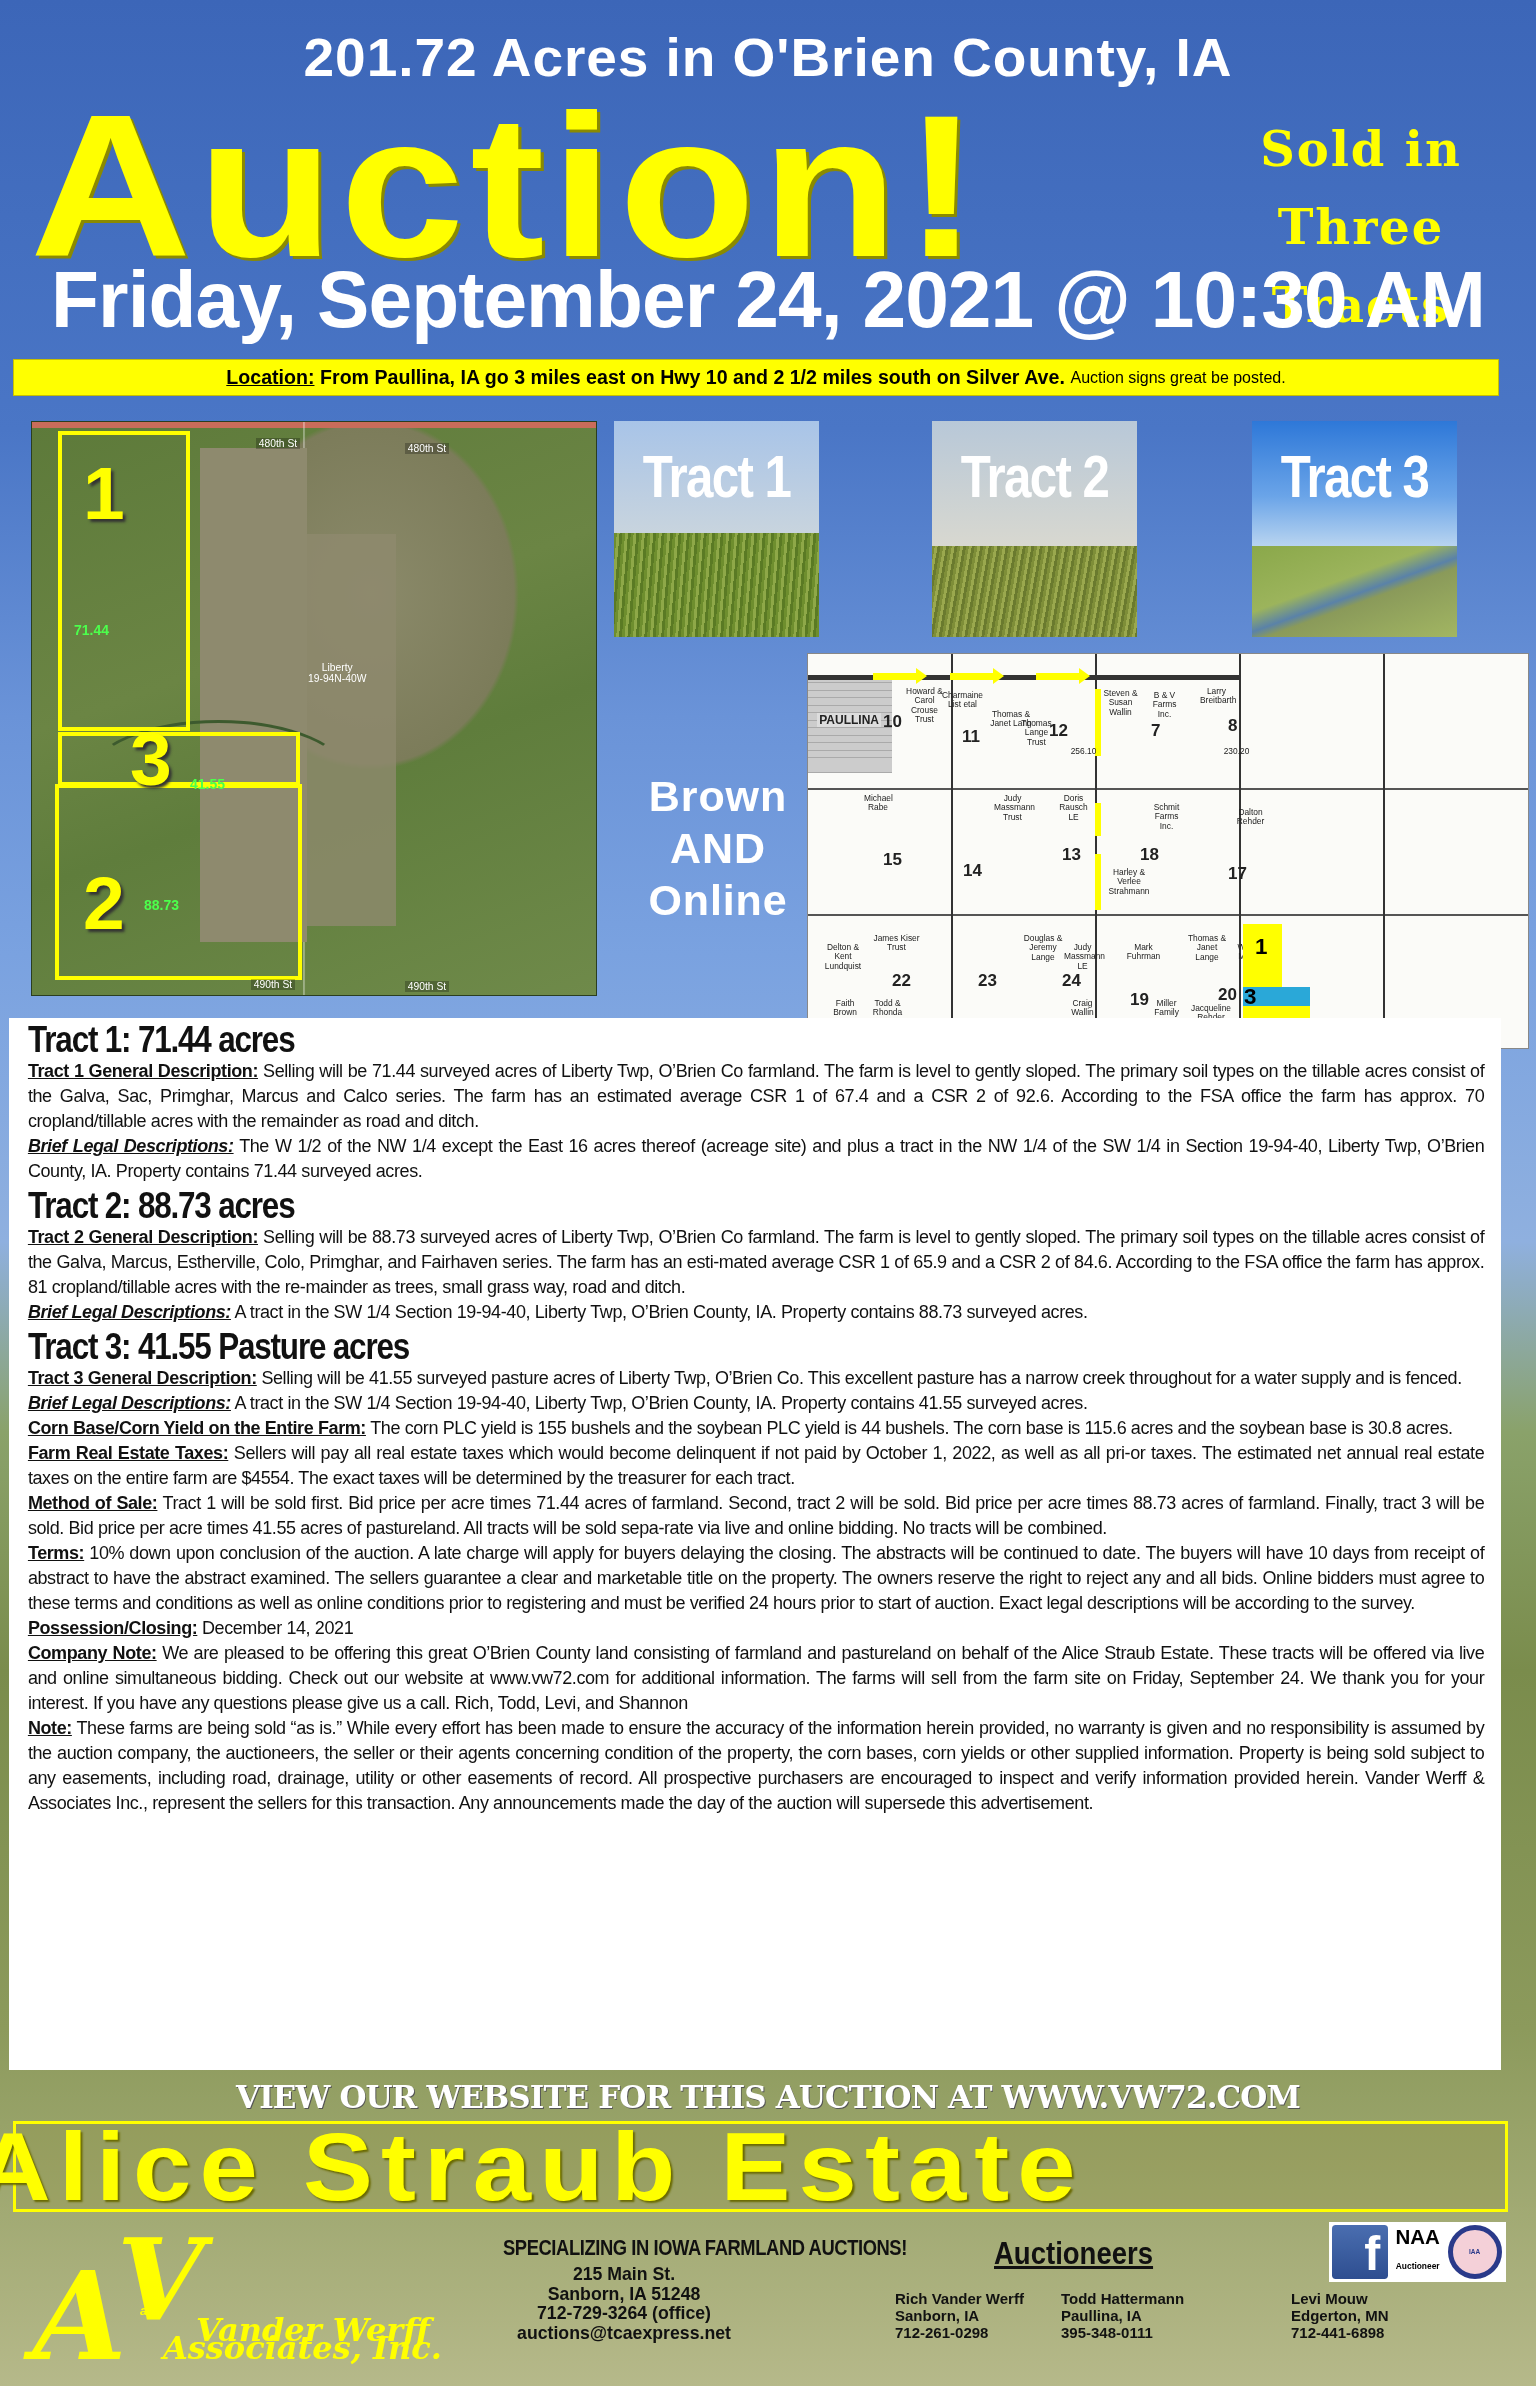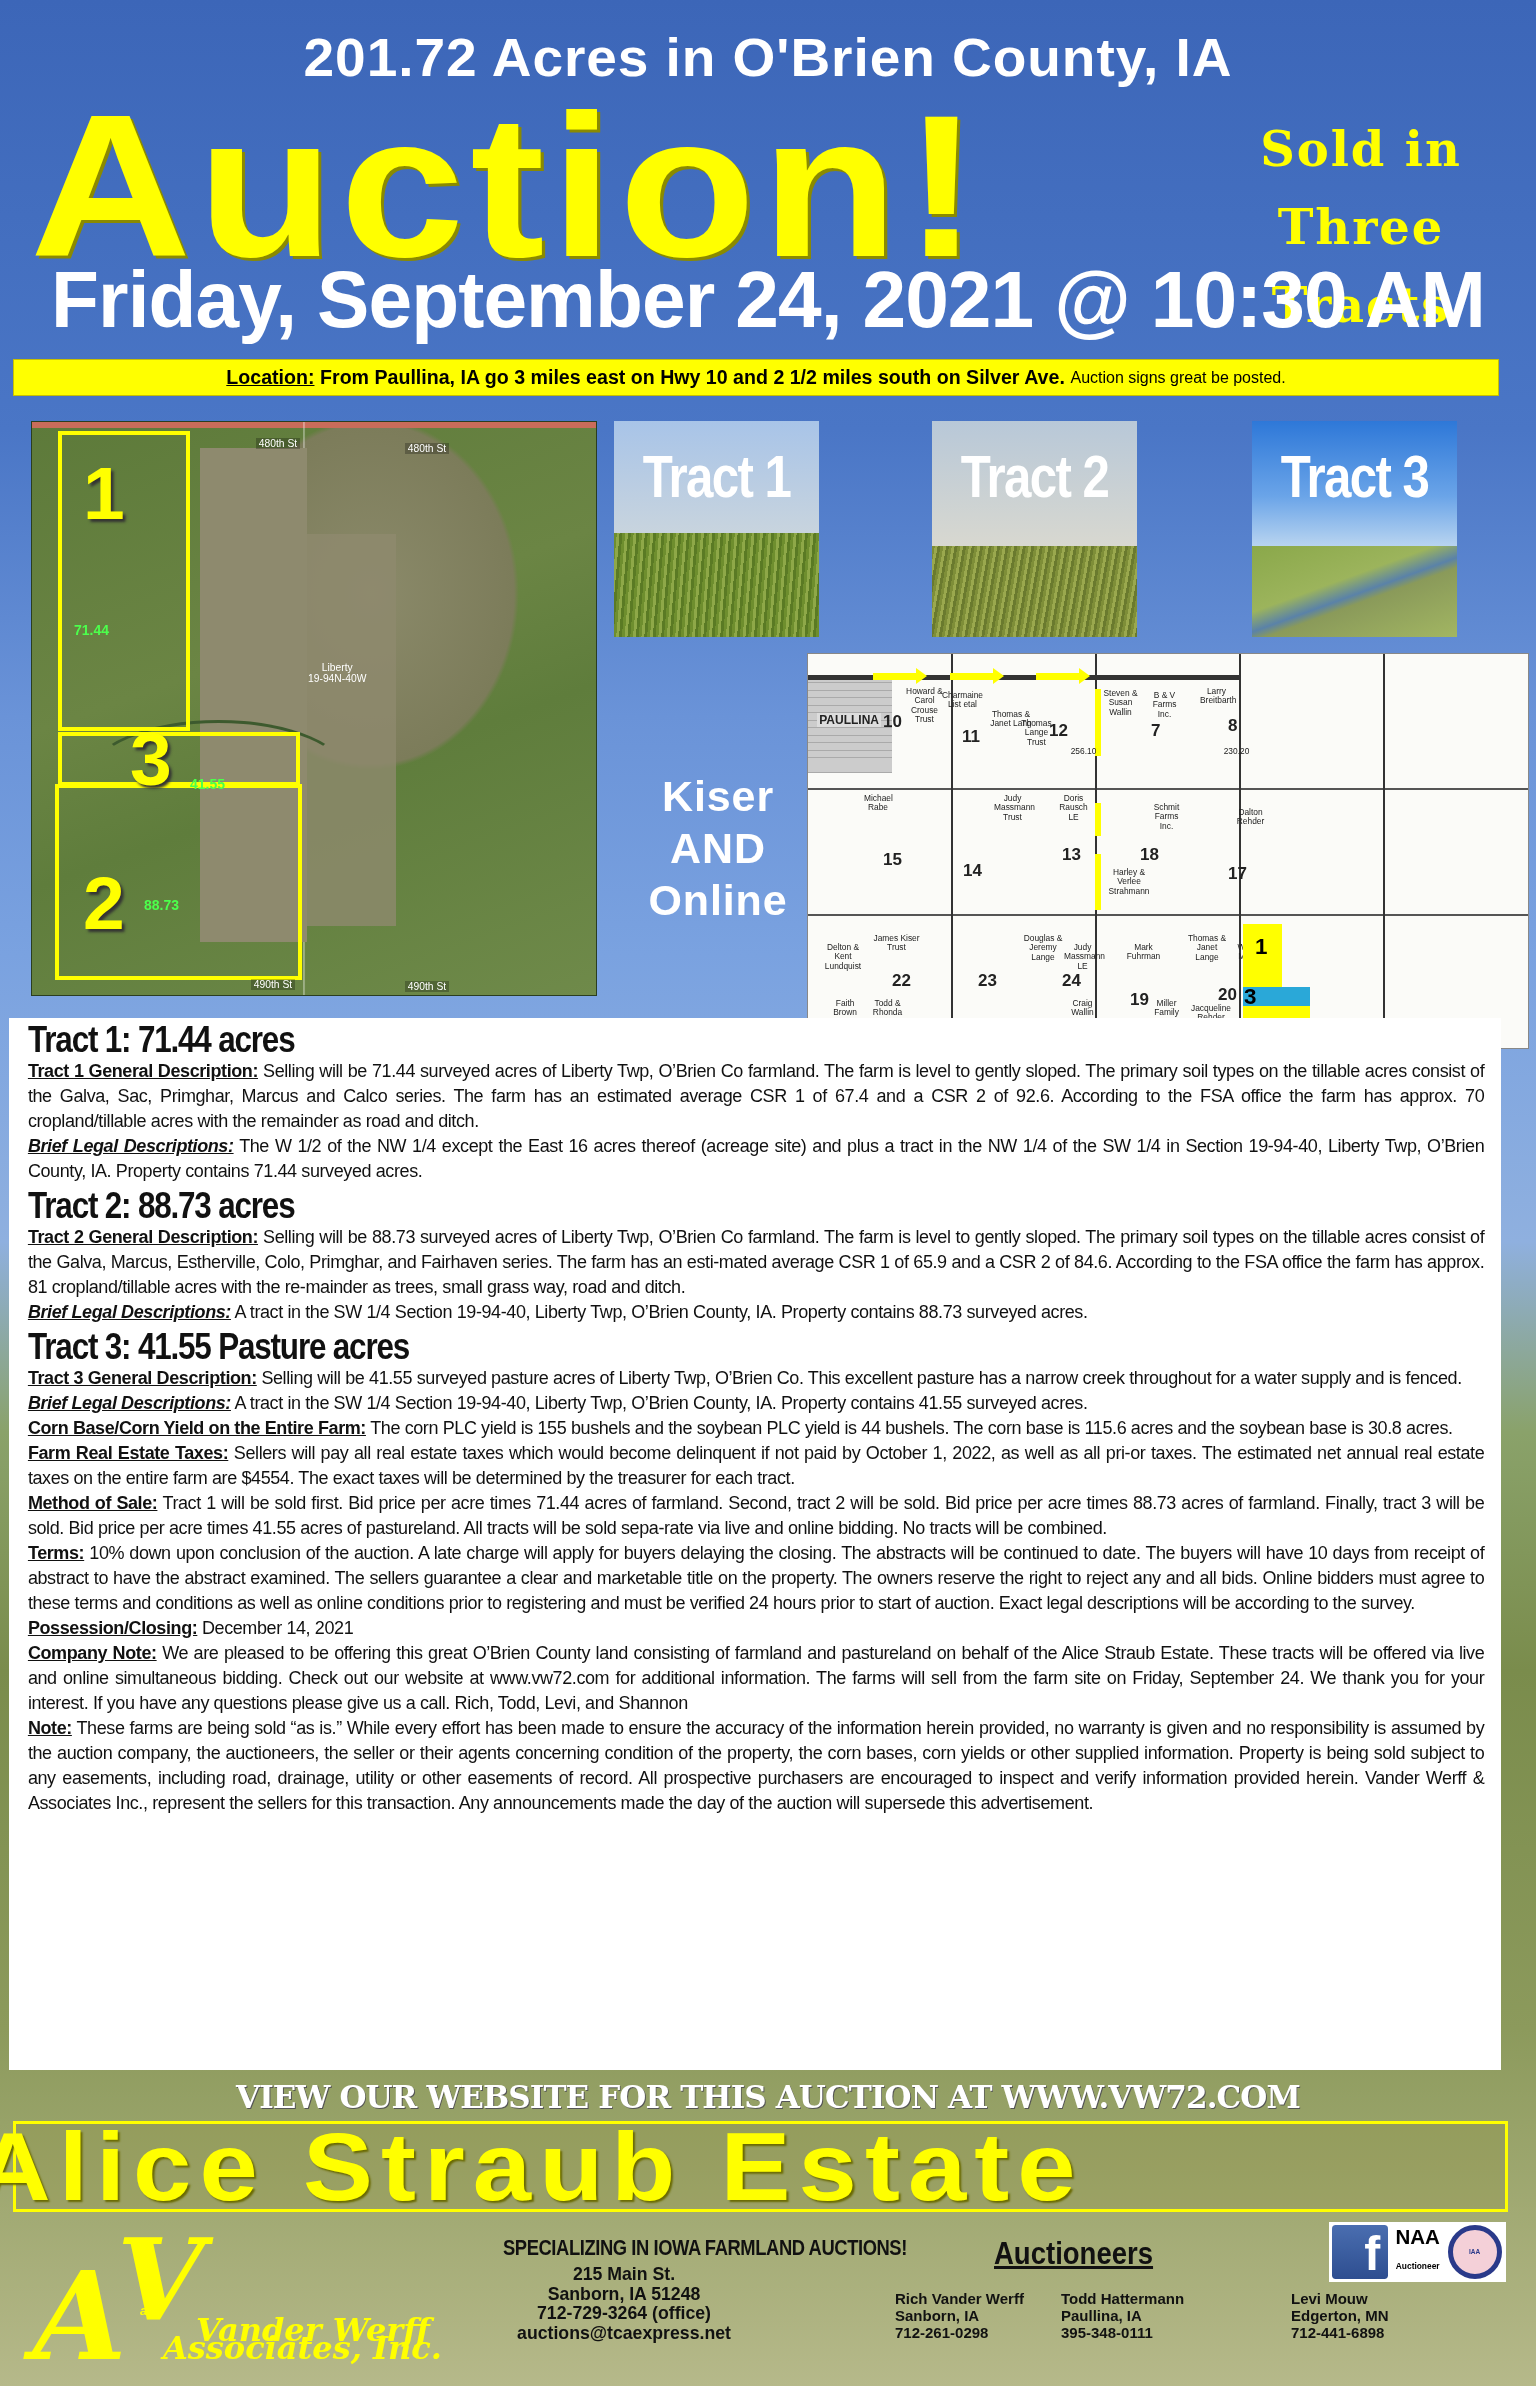--- a/index.html
+++ b/index.html
@@ -226,21 +226,21 @@
     <div class="field"></div>
   <div class="lbl">Tract 2</div>
 </div>
 <div class="photo" id="photo3">
   <div class="sky"></div>
     <div class="field"></div>
   <div class="lbl">Tract 3</div>
 </div>
 
 <div class="live-online">
-  <div>Kiser</div>
+  <div>Brown</div>
   <div>AND</div>
   <div>Online</div>
 </div>
 
 <div class="plat">
   <div class="grid"></div>
   <div class="hwy"></div>
   <div class="town"></div>
   <div class="town-lbl">PAULLINA</div>
   <div class="arrow" style="left:65px;top:18.6px;width:45px;"></div>

